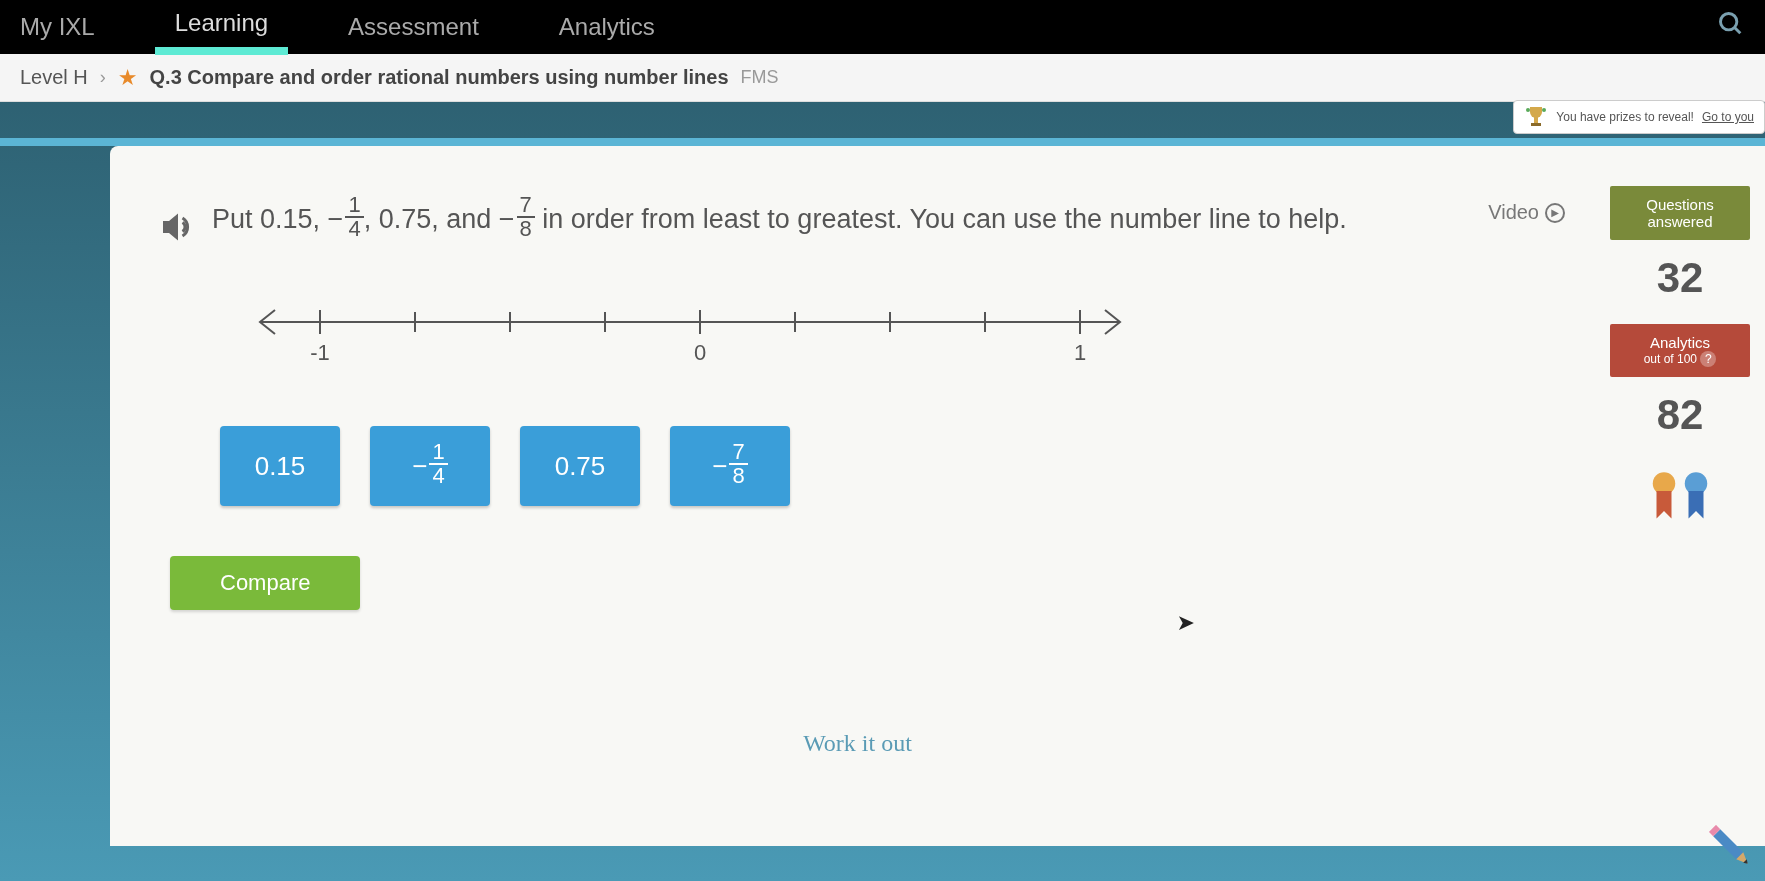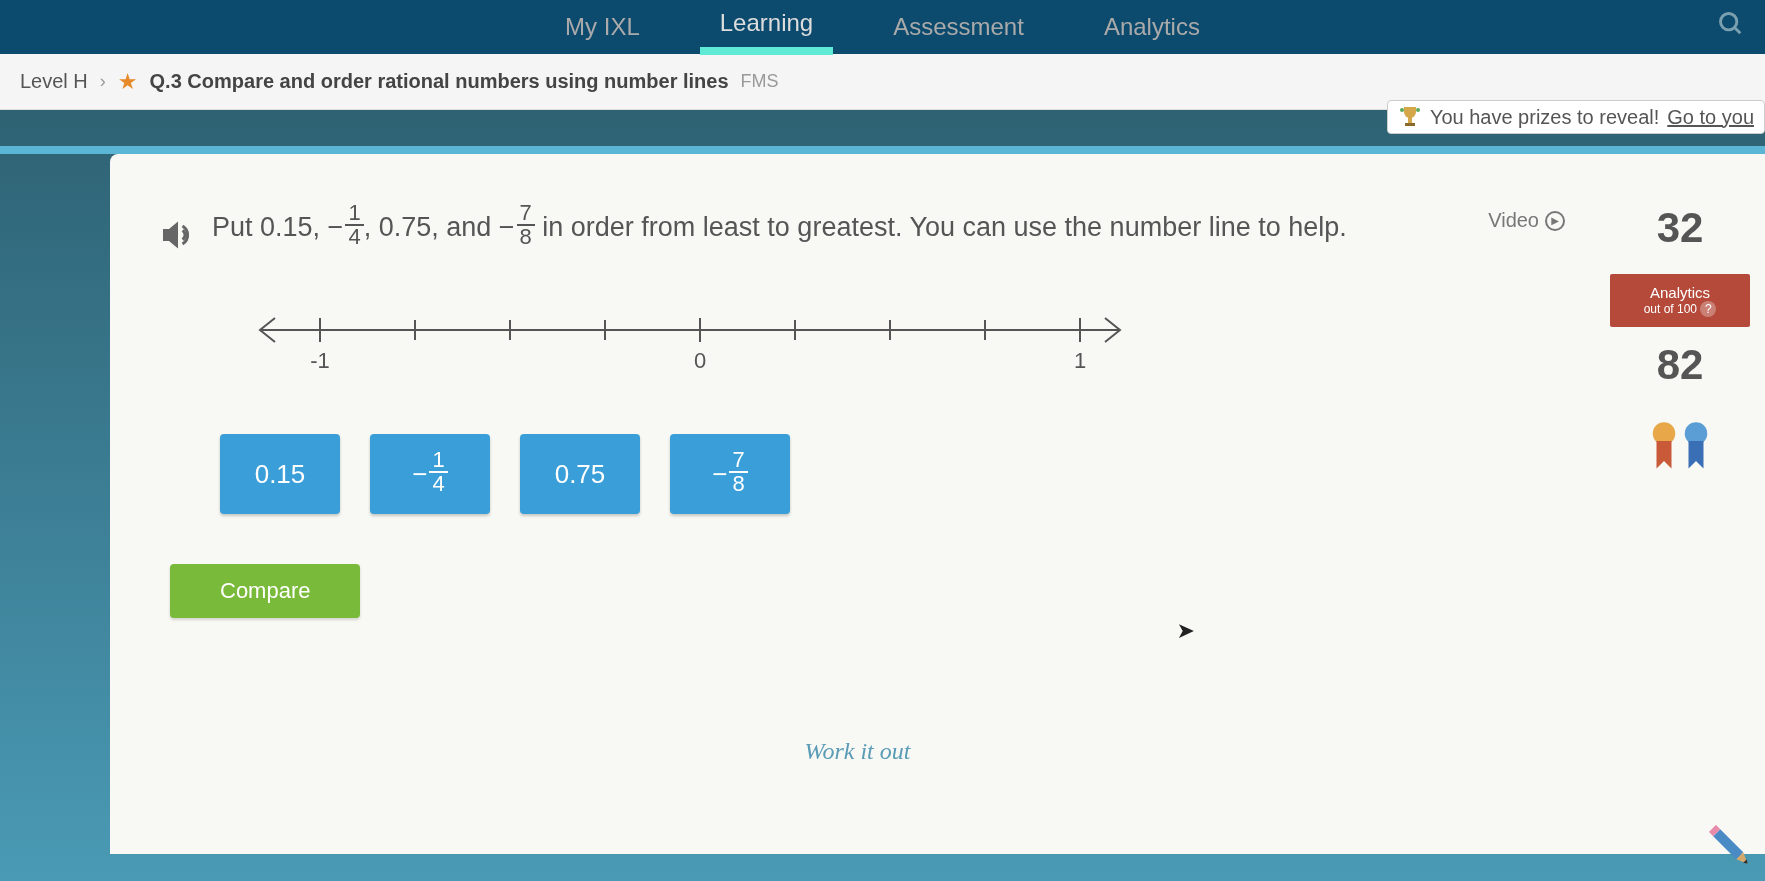--- a/index.html
+++ b/index.html
@@ -5,25 +5,24 @@
 * { margin: 0; padding: 0; box-sizing: border-box; }
 body {
   font-family: Verdana, Geneva, sans-serif;
   background: linear-gradient(to bottom, #2a5a6a 0%, #4a9ab5 100%);
   width: 1765px;
   height: 881px;
   overflow: hidden;
   position: relative;
 }
 .top-nav {
-  background: #0c4a6e;
+  background: #000000;
   height: 54px;
   display: flex;
   align-items: center;
-  justify-content: center;
   gap: 40px;
   color: #ccc;
   font-size: 24px;
   position: relative;
 }
 .top-nav .tab {
   color: #aaa;
   padding: 10px 20px;
   cursor: pointer;
 }
@@ -33,21 +32,21 @@
 }
 .search-top {
   position: absolute;
   right: 20px;
   top: 10px;
   color: #7aa0b0;
   font-size: 28px;
 }
 .breadcrumb-bar {
   background: #f5f5f5;
-  height: 56px;
+  height: 48px;
   display: flex;
   align-items: center;
   padding: 0 20px;
   gap: 12px;
   border-bottom: 1px solid #ddd;
 }
 .breadcrumb-bar .level {
   color: #555;
   font-size: 20px;
 }
@@ -69,21 +68,21 @@
   font-size: 18px;
 }
 .prizes-bar {
   background: #fff;
   border: 1px solid #ccc;
   border-radius: 4px;
   padding: 4px 10px;
   position: absolute;
   right: 0;
   top: 100px;
-  font-size: 20px;
+  font-size: 12px;
   color: #555;
   display: flex;
   align-items: center;
   gap: 8px;
 }
 .prizes-bar .trophy {
   width: 24px;
   height: 24px;
 }
 .prizes-bar a {
@@ -176,21 +175,20 @@
   cursor: pointer;
   box-shadow: 0 2px 3px rgba(0,0,0,0.15);
 }
 .workitout {
   text-align: center;
   margin-top: 120px;
 }
 .workitout .h {
   color: #5a9bb5;
   font-size: 24px;
-  font-style: italic;
   font-family: Georgia, serif;
 }
 .workitout .sub {
   color: #888;
   font-size: 22px;
   margin-top: 10px;
 }
 .video-link {
   position: absolute;
   right: 30px;
@@ -385,20 +383,21 @@
     <button class="submit-btn">Compare</button>
 
     <div class="workitout">
       <div class="h">Work it out</div>
     </div>
 
     <span class="cursor-arrow">➤</span>
   </div>
 
   <div class="side-stats">
+    <div class="stat-badge badge-green">Questions answered</div>
     <div class="stat-value">32</div>
     <div class="stat-badge badge-red">
       <div>Analytics</div>
       <div style="font-size:12px;">
         <span>out of 100</span>
         <span class="help-circle">?</span>
       </div>
     </div>
     <div class="stat-value">82</div>
     <div class="ribbons">

